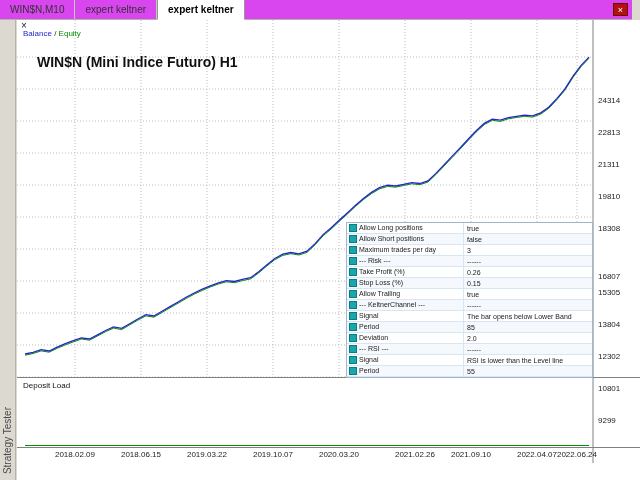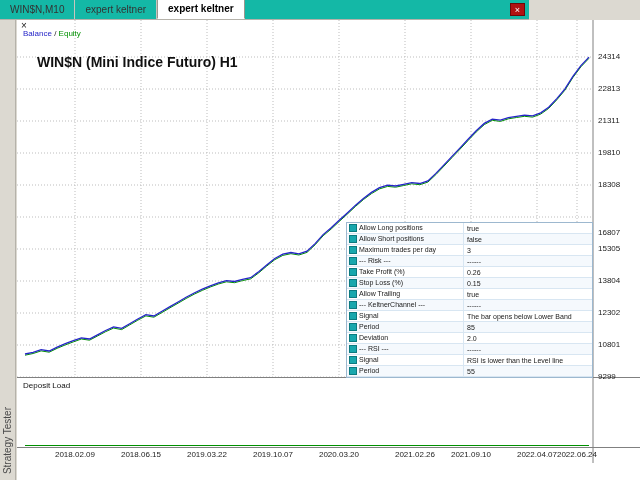--- a/index.html
+++ b/index.html
@@ -1,41 +1,41 @@
 <!DOCTYPE html>
 <html><head>
 <meta charset="utf-8">
 <style>
   html,body{margin:0;padding:0;width:640px;height:480px;overflow:hidden;
     font-family:"Liberation Sans",sans-serif;background:#dcd9d1;position:relative;}
 
   
-  .tabbar{position:absolute;top:0;left:0;width:529px;height:20px;background:#14b8a6;
-    border-bottom:1px solid #b5b2aa;display:flex;align-items:flex-end;box-sizing:border-box;}
+  .tabbar{position:absolute;top:0;left:0;width:632px;height:20px;background:#d946ef;
+    border-bottom:1px solid #b5b2aa;display:flex;align-items:center;box-sizing:border-box;}
   .tab{height:19px;padding:0 10px;font-size:10px;color:#333;border-right:1px solid #c8c5bd;
     display:flex;align-items:center;white-space:nowrap;cursor:default;}
   .tab.active{background:#fff;border:1px solid #9a978f;border-bottom:1px solid #fff;
     font-weight:bold;color:#000;}
   .close-btn{position:absolute;right:4px;top:3px;width:15px;height:13px;background:#b01212;
     border:1px solid #6d0808;color:#fff;font-size:9px;line-height:12px;text-align:center;box-sizing:border-box;}
 
   
   .side-strip{position:absolute;left:0;top:20px;width:16px;height:460px;background:#dcd9d1;
     border-right:1px solid #b5b2aa;box-sizing:border-box;}
   .vlabel{position:absolute;bottom:6px;left:2px;writing-mode:vertical-rl;transform:rotate(180deg);
     font-size:10px;color:#4a4a4a;white-space:nowrap;}
 
   
   .chart-panel{position:absolute;left:17px;top:20px;width:623px;height:460px;background:#fff;}
   #chart-svg{position:absolute;left:0;top:0;}
   .chart-close{position:absolute;left:2px;top:0;font-size:10px;color:#222;width:10px;height:12px;
     line-height:12px;text-align:center;}
   .legend{position:absolute;left:6px;top:9px;font-size:8px;color:#222;}
   .chart-title{position:absolute;left:20px;top:34px;font-size:14px;font-weight:bold;color:#111;}
-  .ylab{position:absolute;left:581px;font-size:8px;color:#222;white-space:nowrap;}
+  .ylab{position:absolute;left:581px;font-size:8px;color:#222;white-space:nowrap;margin-top:44px;}
   .xlab{position:absolute;top:430px;font-size:8px;color:#222;width:60px;text-align:center;white-space:nowrap;}
   .deposit-label{position:absolute;left:6px;top:361px;font-size:8px;color:#111;}
   .deposit-zero{position:absolute;left:581px;top:444px;font-size:8px;color:#222;padding-left:44px;}
 
   
   #params{position:absolute;left:329px;top:202px;width:247px;height:156px;background:#fff;
     border:1px solid #9db8cf;overflow:hidden;box-sizing:border-box;}
   .prow{display:flex;align-items:center;height:10px;border-bottom:1px solid #d8e6f2;
     font-size:7px;color:#1a1a1a;}
   .prow:nth-child(even){background:#f5f9fd;}

